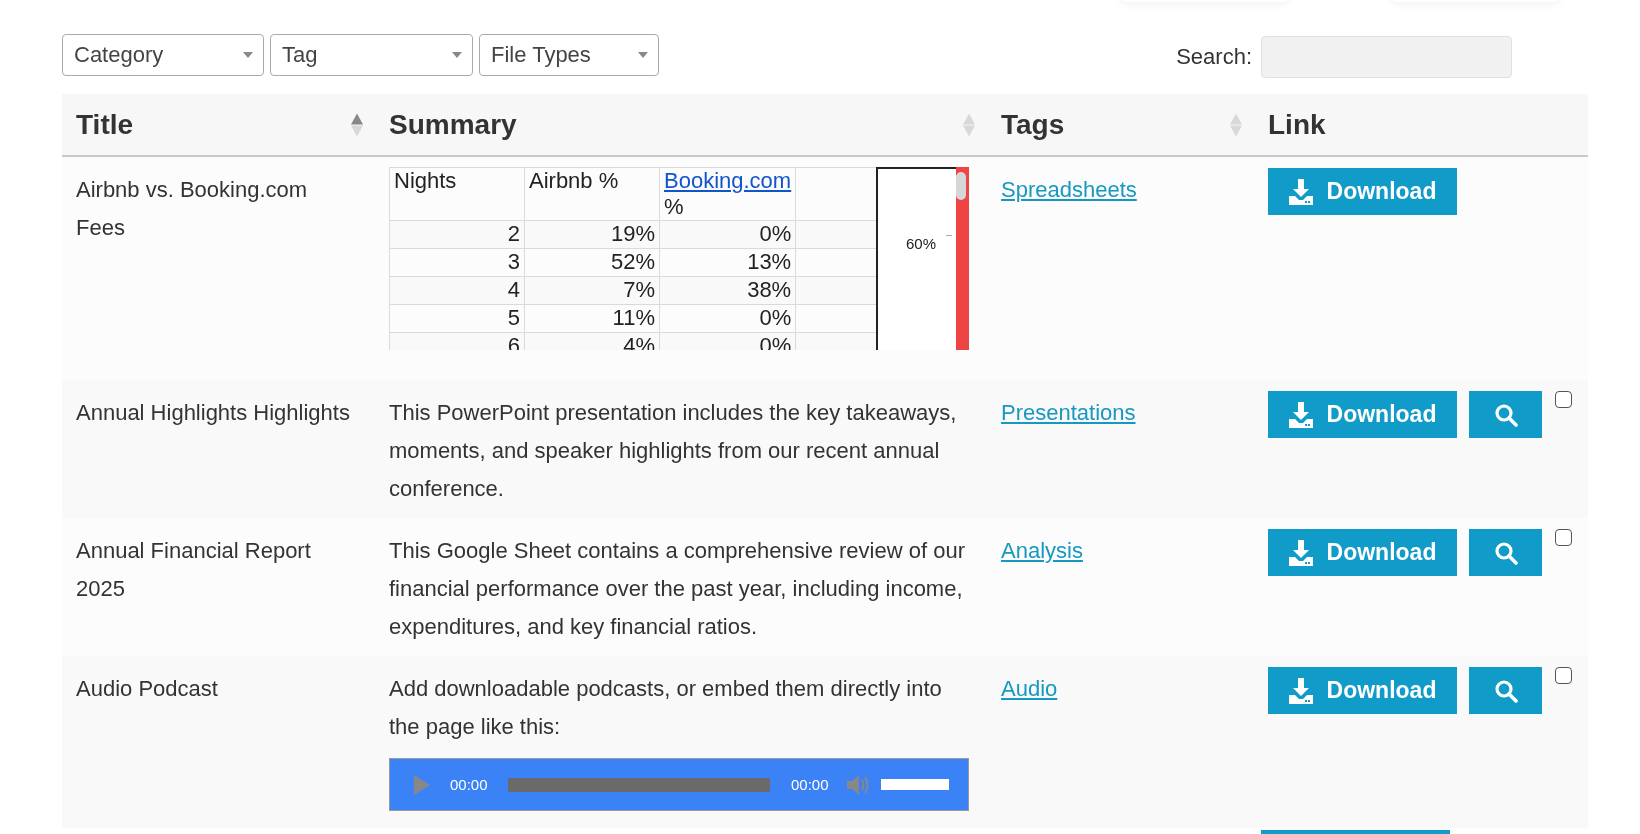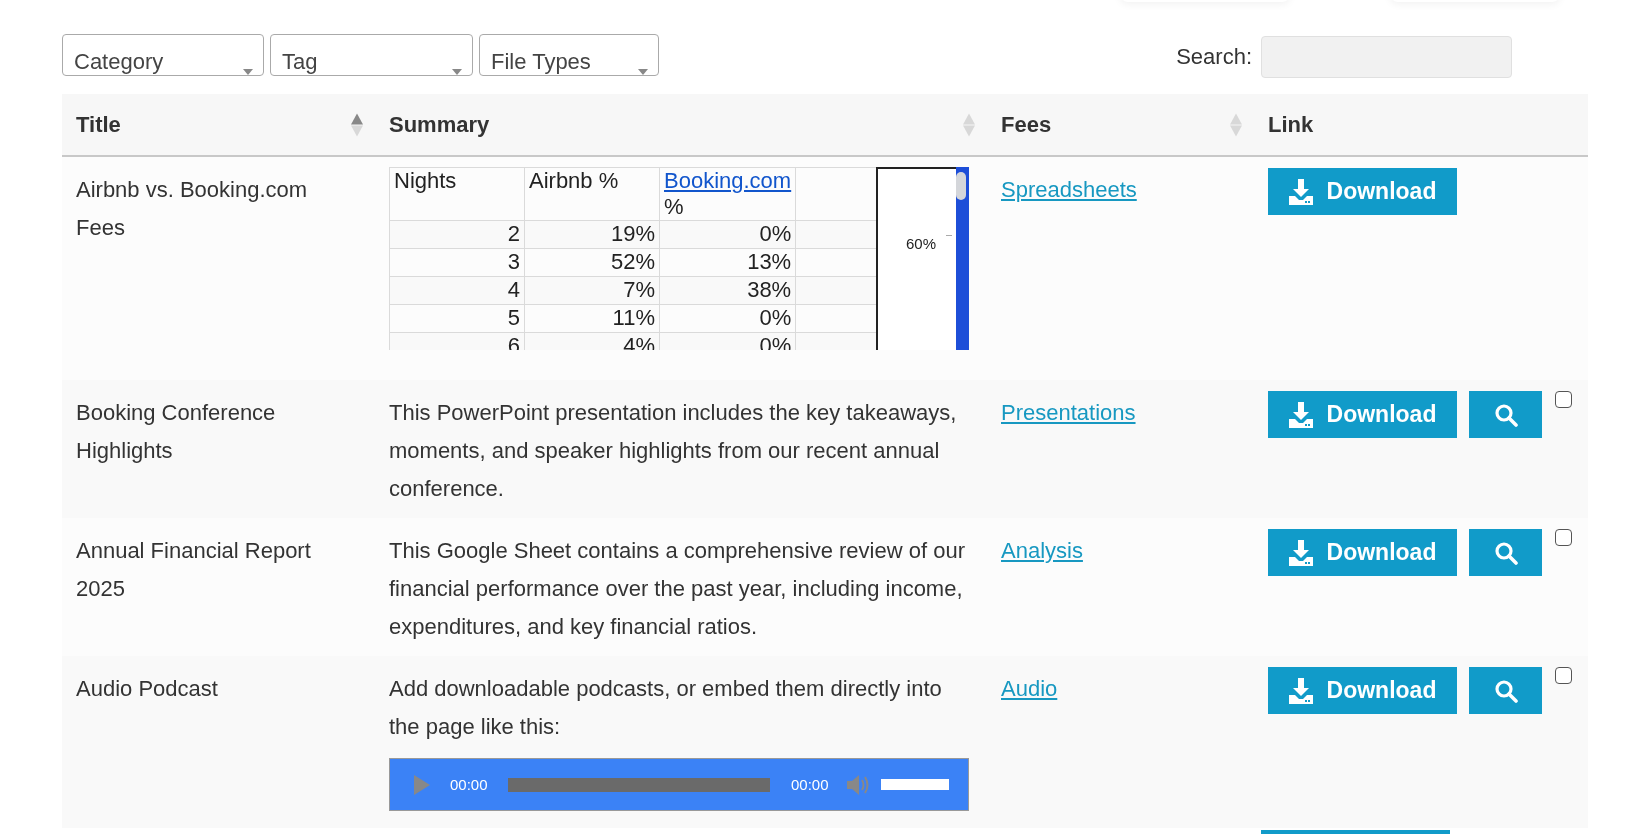--- a/index.html
+++ b/index.html
@@ -2,48 +2,48 @@
 <html><head>
 <meta charset="utf-8">
 <style>
   * { box-sizing: border-box; margin: 0; padding: 0; }
   html, body { width: 1640px; height: 834px; overflow: hidden; background: #ffffff; }
   body { font-family: "Liberation Sans", "DejaVu Sans", sans-serif; color: #333; position: relative; }
 
   .top-shadow { position: absolute; top: -14px; height: 16px; border-radius: 8px; box-shadow: 0 2px 8px rgba(0,0,0,0.06); background: #fff; }
 
   .filters { position: absolute; left: 62px; top: 34px; display: flex; gap: 6px; }
-  .select { height: 42px; border: 1px solid #aaa; border-radius: 4px; background: #fff; display: flex; align-items: flex-end; justify-content: space-between; padding: 0 10px 0 11px; font-size: 22px; color: #444; cursor: pointer; }
+  .select { height: 42px; border: 1px solid #aaa; border-radius: 4px; background: #fff; display: flex; align-items: center; justify-content: space-between; padding: 0 10px 0 11px; font-size: 22px; color: #444; cursor: pointer; }
   .select .arrow { width: 0; height: 0; border-left: 5px solid transparent; border-right: 5px solid transparent; border-top: 6px solid #888; }
 
   .search { position: absolute; right: 128px; top: 36px; display: flex; align-items: center; gap: 9px; justify-content: flex-end; }
   .search label { font-size: 22px; color: #333; }
   .search input { width: 251px; height: 42px; border: 1px solid #e0e0e0; border-radius: 4px; background: #f1f1f1; font-size: 18px; padding: 0 10px; outline: none; }
 
   table.docs { position: absolute; left: 62px; top: 94px; width: 1526px; border-collapse: collapse; table-layout: fixed; }
-  thead th { background: #f7f7f7; height: 62px; text-align: left; font-size: 22px; font-weight: bold; color: #333; border-bottom: 2px solid #c8c8c8; padding: 0 14px; position: relative; cursor: pointer; }
+  thead th { background: #f7f7f7; height: 62px; text-align: left; font-size: 28px; font-weight: bold; color: #333; border-bottom: 2px solid #c8c8c8; padding: 0 14px; position: relative; cursor: pointer; }
   thead th .sort { position: absolute; right: 12px; top: 50%; transform: translateY(-50%); display: flex; flex-direction: column; gap: 1px; }
   .tri-up { width: 0; height: 0; border-left: 6px solid transparent; border-right: 6px solid transparent; border-bottom: 11px solid #d8d8d8; }
   .tri-down { width: 0; height: 0; border-left: 6px solid transparent; border-right: 6px solid transparent; border-top: 11px solid #d8d8d8; }
   .tri-up.active { border-bottom-color: #888; }
 
   tbody td { vertical-align: top; padding: 14px 14px 10px 14px; font-size: 22px; line-height: 38px; color: #333; }
   tbody tr:nth-child(odd) td { background: #fcfcfc; }
   tbody tr:nth-child(even) td { background: #f9f9f9; }
 
   .tag-link { color: #1798c1; text-decoration: underline; cursor: pointer; }
 
   .link-cell { display: flex; align-items: flex-start; gap: 12px; }
   .btn { background: #119bc9; color: #fff; border: none; height: 47px; display: inline-flex; align-items: center; justify-content: center; font-size: 23px; font-weight: bold; font-family: "Liberation Sans", sans-serif; cursor: pointer; }
   .btn-download { width: 189px; gap: 14px; padding: 0 12px; }
   .btn-search { width: 73px; }
   .chk { width: 17px; height: 17px; border: 1.5px solid #555; border-radius: 4px; background: #fff; margin-left: 1px; cursor: pointer; }
 
   
-  .sheet-frame { width: 580px; height: 183px; overflow: hidden; position: relative; background: #1d4ed8; margin-top: 10px; }
+  .sheet-frame { width: 580px; height: 183px; overflow: hidden; position: relative; background: #ef4444; margin-top: 10px; }
   .sheet { border-collapse: collapse; font-family: "Liberation Sans", sans-serif; font-size: 16px; position: absolute; left: 0; top: 0; }
   .sheet td { border: 1px solid #dadada; height: 28px; padding: 0 4px; line-height: 26px; color: #222; background: #fff; }
   .sheet td.num { text-align: right; }
   .sheet .c1 { width: 135px; } .sheet .c2 { width: 135px; } .sheet .c3 { width: 135px; } .sheet .c4 { width: 82px; }
   .sheet .blink { color: #1155cc; text-decoration: underline; }
   .chart-area { position: absolute; left: 487px; top: 0; width: 80px; height: 183px; border-left: 2px solid #222; border-top: 2px solid #222; background: #fff; }
   .chart-area .tick { position: absolute; right: 20px; font-size: 15px; color: #222; }
   .chart-area .tickmark { position: absolute; right: 4px; width: 6px; height: 1px; background: #aaa; }
   .sheet-scroll { position: absolute; right: 3px; top: 5px; width: 10px; height: 28px; border-radius: 5px; background: #d4d6da; }
 
@@ -101,21 +101,21 @@
           </span>
       </th>
       <th>
         <span>Summary</span>
         <span class="sort">
             <span class="tri-up"></span>
             <span class="tri-down"></span>
           </span>
       </th>
       <th>
-        <span>Fees</span>
+        <span>Tags</span>
         <span class="sort">
             <span class="tri-up"></span>
             <span class="tri-down"></span>
           </span>
       </th>
       <th>
         <span>Link</span>
       </th>
     </tr>
   </thead>
@@ -184,21 +184,21 @@
                 <rect x="16" y="22" width="2" height="2" fill="#119bc9"></rect>
                 <rect x="19" y="22" width="2" height="2" fill="#119bc9"></rect>
               </svg>
             <span>Download</span>
           </button>
         </div>
       </td>
     </tr>
 
     <tr style="height:130px;">
-      <td>Booking Conference Highlights</td>
+      <td>Annual Highlights Highlights</td>
       <td>This PowerPoint presentation includes the key takeaways, moments, and speaker highlights from our recent annual conference.</td>
       <td><span class="tag-link">Presentations</span></td>
       <td style="padding-top:11px;">
         <div class="link-cell">
           <button class="btn btn-download">
             <svg width="24" height="26" viewBox="0 0 24 26">
                 <path d="M9 0h6v10h5l-8 8-8-8h5z" fill="#fff"></path>
                 <path d="M0 17h6l4 4h4l4-4h6v9H0z" fill="#fff"></path>
                 <rect x="16" y="22" width="2" height="2" fill="#119bc9"></rect>
                 <rect x="19" y="22" width="2" height="2" fill="#119bc9"></rect>

